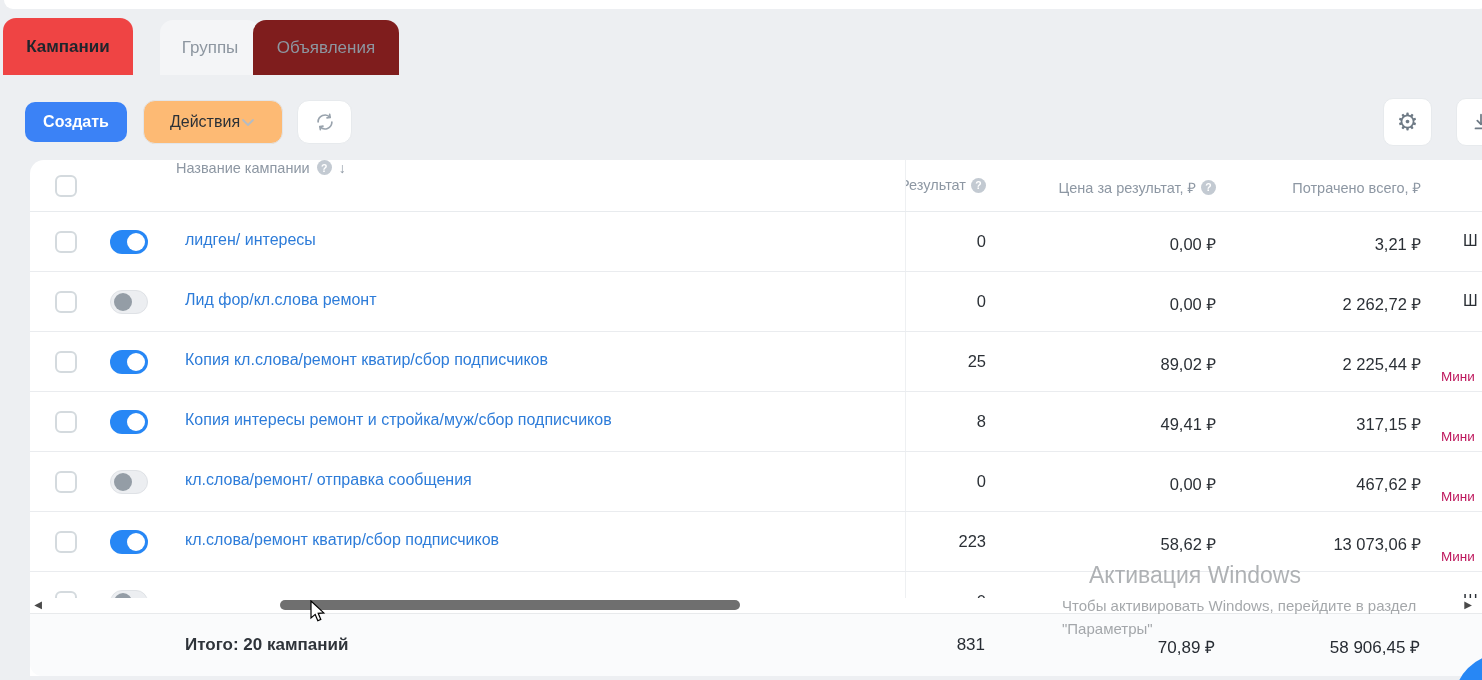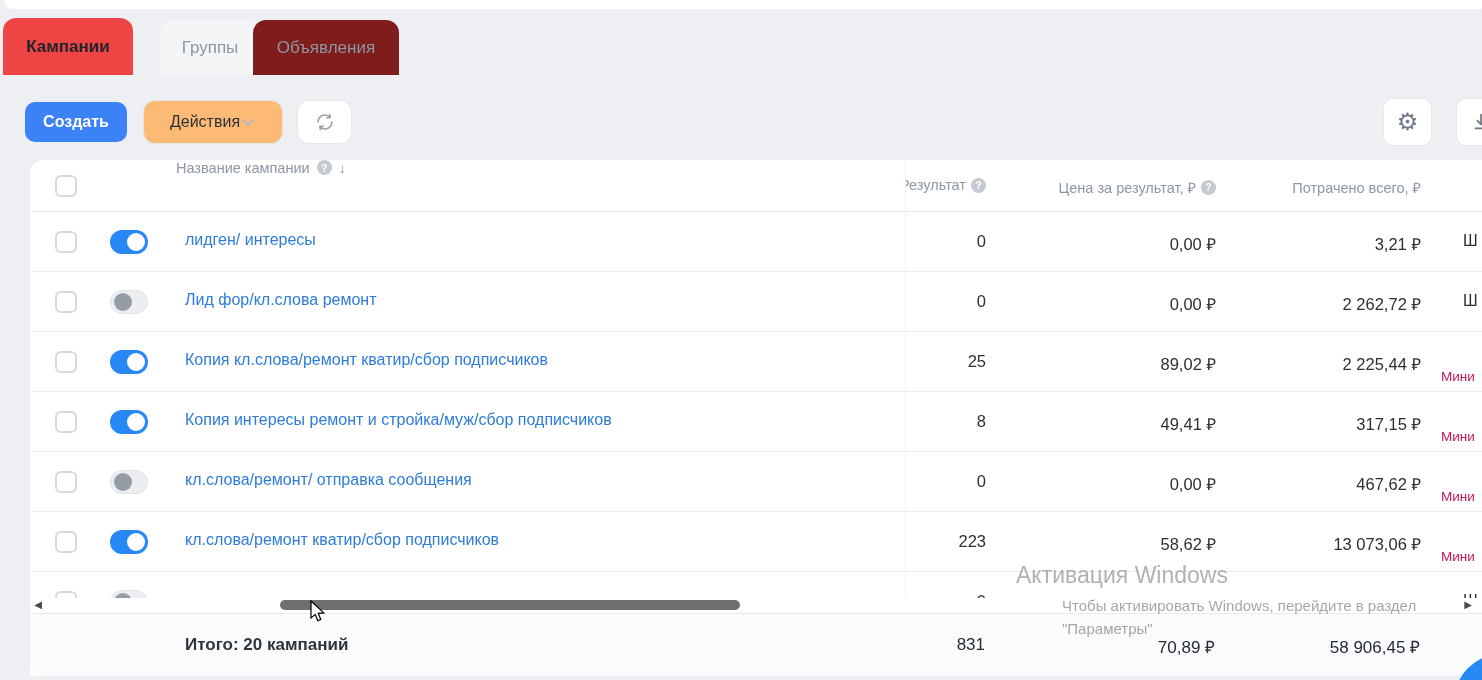--- a/index.html
+++ b/index.html
@@ -81,21 +81,21 @@
   .tfoot { position:absolute; left:0; right:0; top:453px; height:63px; background:#fafbfc; border-top:1px solid #e8eaec;
            border-radius:0 0 12px 12px; z-index:5; }
   .f-total { position:absolute; left:155px; top:21px; font-size:17px; color:#2f343a;font-weight:bold; }
   .f-val { position:absolute; top:21px; text-align:right; font-size:17px; color:#272c33; white-space:nowrap; }
   .f-result { left:755px; width:200px; }
   .f-price  { left:985px; width:200px; }
   .f-spent  { left:1190px; width:200px; }
 
   
   .wm { position:absolute; color:#8e9296; z-index:50; pointer-events:none; white-space:nowrap; }
-  .wm1 { left:1016px; top:562px; font-size:23px; opacity:.7; }
+  .wm1 { left:1089px; top:562px; font-size:23px; opacity:.7; }
   .wm2 { left:1062px; top:597px; font-size:15px; opacity:.8; }
   .wm3 { left:1062px; top:620px; font-size:15px; opacity:.8; }
 
   
   .fab { position:absolute; left:1454px; top:654px; width:96px; height:96px; border-radius:50%;
          background:#2787f5; z-index:45; cursor:pointer; }
 
   .cursor { position:absolute; left:310px; top:600px; z-index:60; pointer-events:none; }
 
   svg.icn { display:block; }

